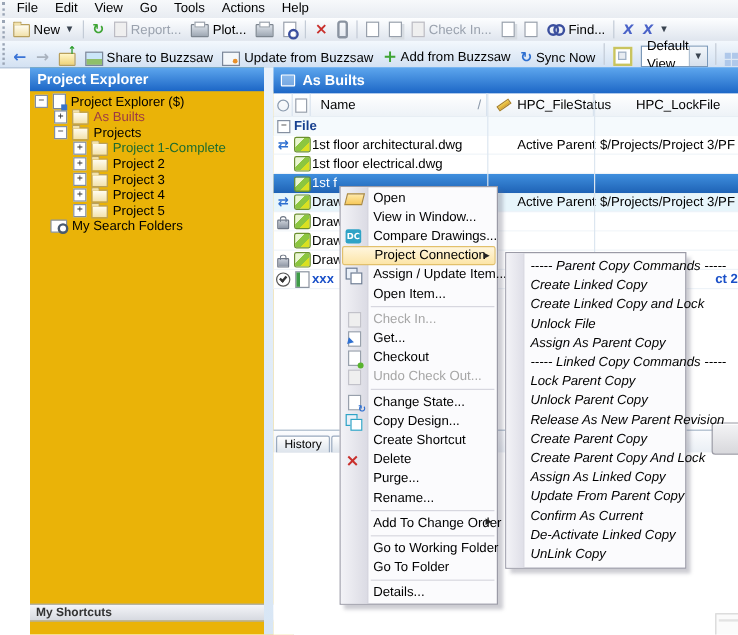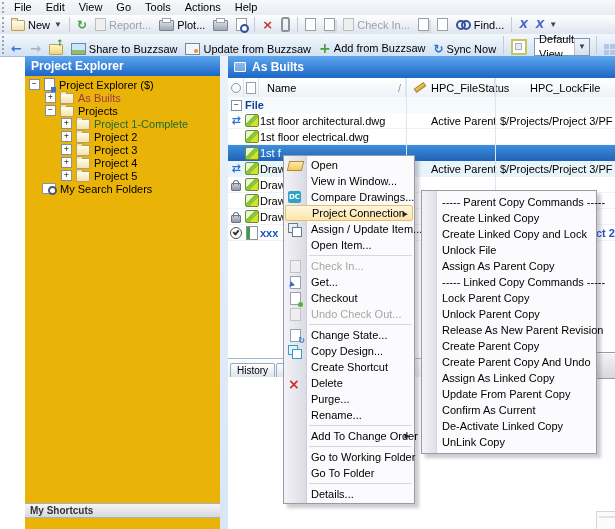--- a/index.html
+++ b/index.html
@@ -147,22 +147,22 @@
   .mic.ic-twosq.teal{border-color:#2FA3C6;} .mic.ic-twosq.teal::after{border-color:#2FA3C6;}
   .mic.ic-mdoc{width:9px;height:11px;background:#fff;border:1px solid #98A0AC;top:2px;left:6px;}
   .mic.ic-mdoc.gray{background:#EFEFEF;border-color:#C2C2CA;}
   .mic.ic-mdoc.get::after{content:"";position:absolute;left:-4px;bottom:-2px;width:0;height:0;
     border:3px solid transparent;border-top:5px solid #2E6FD0;transform:rotate(45deg);}
   .mic.ic-mdoc.out::after{content:"";position:absolute;right:-3px;bottom:-3px;width:5px;height:5px;border-radius:50%;background:#58B32E;}
   .mic.ic-mdoc.state::after{content:"↻";position:absolute;right:-5px;bottom:-4px;color:#2E6FD0;font:bold 8px/8px "DejaVu Sans",sans-serif;}
   .mic.ic-mx::before{content:"×";color:#C9302C;font:bold 14px/13px "DejaVu Sans",sans-serif;}
   .marrow{position:absolute;right:4px;top:0;font-size:7px;line-height:15px;color:#222;}
   .msep{height:1px;background:#D7D7DF;margin:2px 2px 2px 25px;position:relative;z-index:1;}
-  #sub{position:absolute;left:421px;top:190px;width:176px;box-sizing:border-box;background:#FBFBFD;
-    border:1px solid #9A9AA6;box-shadow:4px 4px 3px rgba(110,110,125,.35);padding:3px 0;z-index:11;}
+  #sub{position:absolute;left:421px;top:210px;width:151px;box-sizing:border-box;background:#FBFBFD;
+    border:1px solid #9A9AA6;box-shadow:4px 4px 3px rgba(110,110,125,.35);padding:3px 0;z-index:11;font-style:italic;}
   #sub::before{content:"";position:absolute;left:0;top:0;bottom:0;width:14px;
     background:linear-gradient(90deg,#F3F3F7,#DFDFE8);border-right:1px solid #D5D5DE;}
   .sitem{position:relative;height:16px;line-height:16px;padding-left:20px;white-space:nowrap;z-index:1;}
 </style>
 </head>
 <body>
 
 <div id="win">
 
   <div id="menubar">
@@ -479,21 +479,21 @@
       <div class="sitem">----- Parent Copy Commands -----</div>
       <div class="sitem">Create Linked Copy</div>
       <div class="sitem">Create Linked Copy and Lock</div>
       <div class="sitem">Unlock File</div>
       <div class="sitem">Assign As Parent Copy</div>
       <div class="sitem">----- Linked Copy Commands -----</div>
       <div class="sitem">Lock Parent Copy</div>
       <div class="sitem">Unlock Parent Copy</div>
       <div class="sitem">Release As New Parent Revision</div>
       <div class="sitem">Create Parent Copy</div>
-      <div class="sitem">Create Parent Copy And Undo</div>
+      <div class="sitem">Create Parent Copy And Lock</div>
       <div class="sitem">Assign As Linked Copy</div>
       <div class="sitem">Update From Parent Copy</div>
       <div class="sitem">Confirm As Current</div>
       <div class="sitem">De-Activate Linked Copy</div>
       <div class="sitem">UnLink Copy</div>
     </div>
 
 </div>
 
 </body></html>

